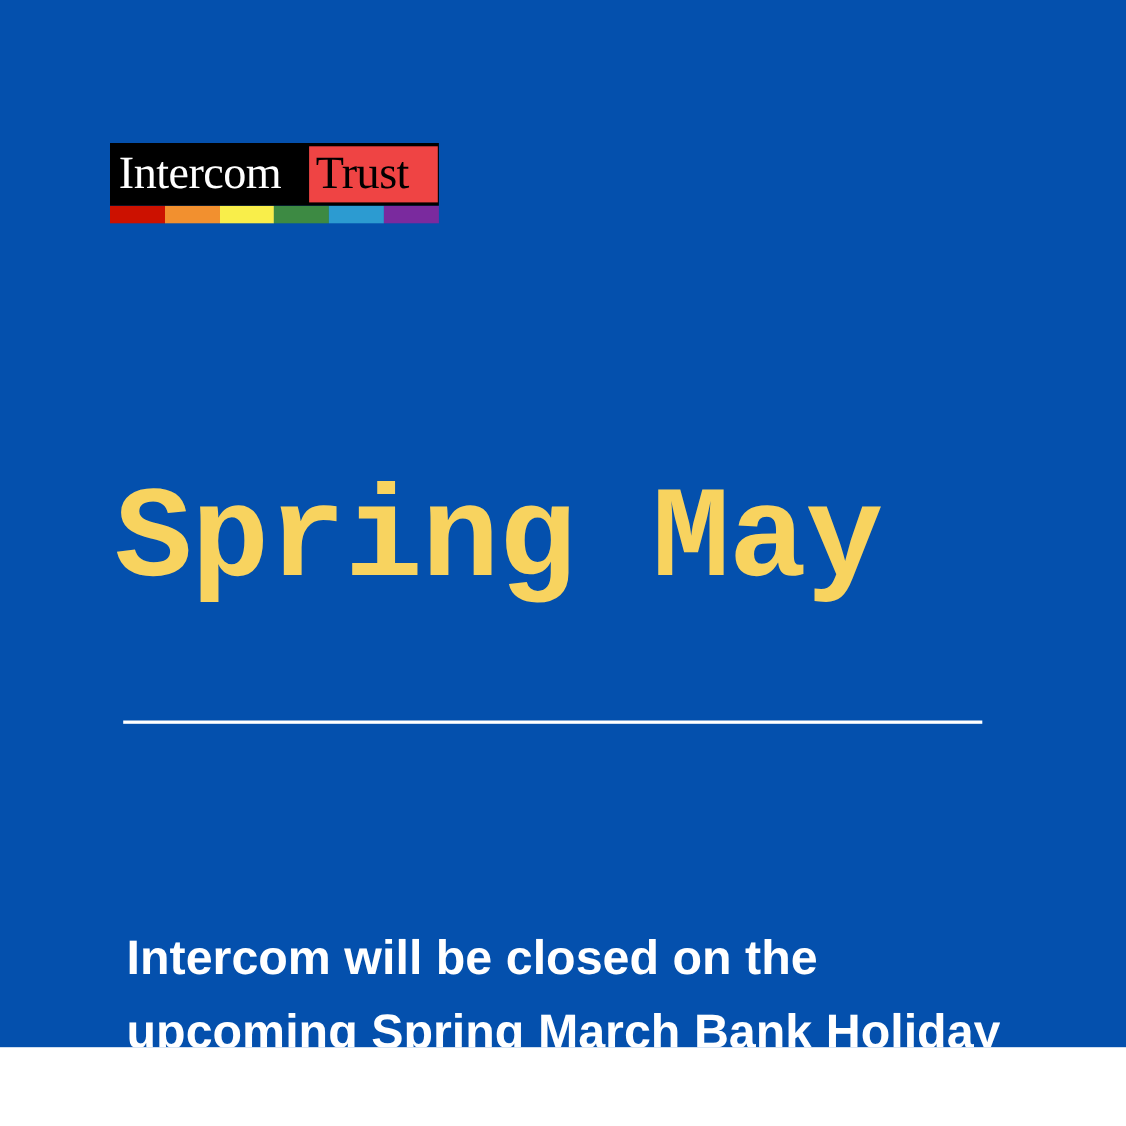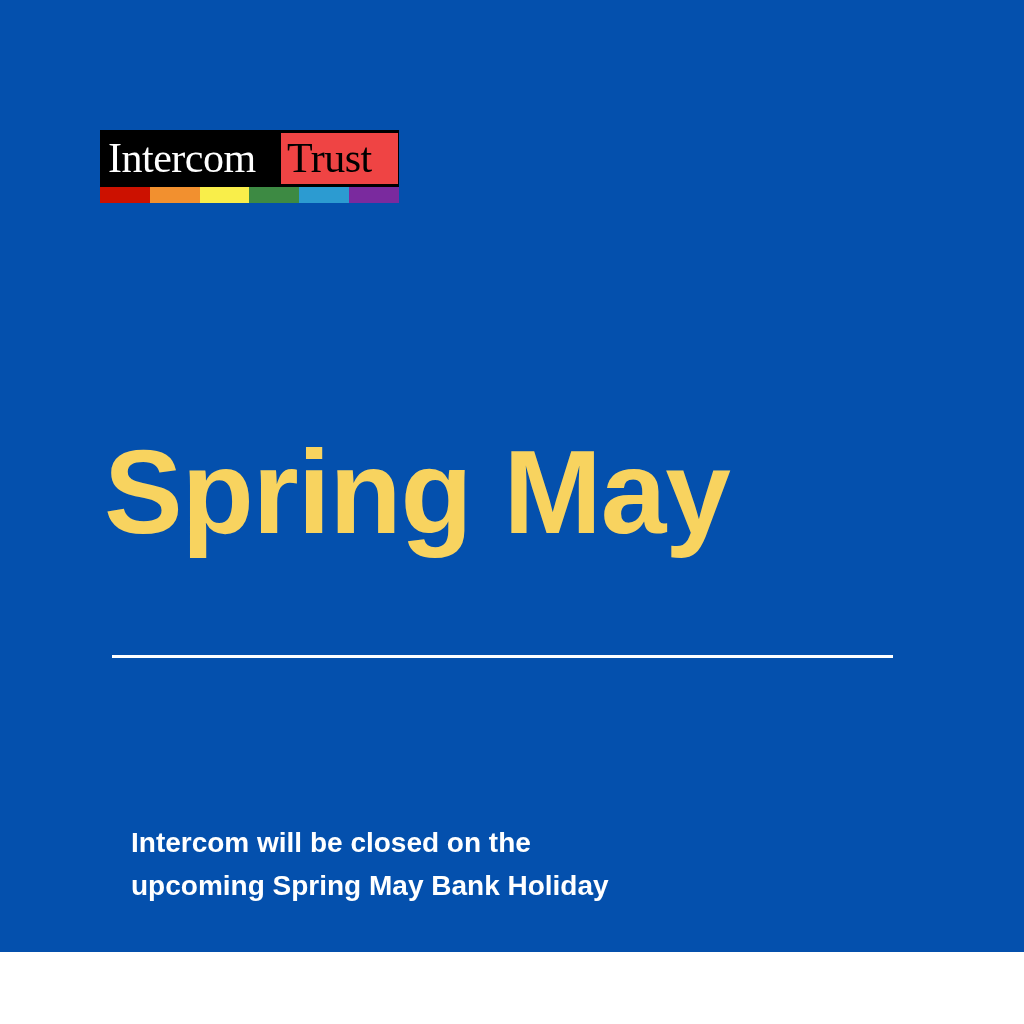--- a/index.html
+++ b/index.html
@@ -87,40 +87,41 @@
     width: 820px;
     color: #f8d35f;
     font-size: 118px;
     font-weight: 700;
     line-height: 1.18;
     letter-spacing: -1px;
   }
   #headline .hl-line {
     display: block;
     white-space: nowrap;
+    font-family: Liberation Mono, monospace;
   }
 
   
   #divider {
     position: absolute;
     left: 112px;
     top: 655px;
     width: 781px;
     height: 3px;
     background: #ffffff;
   }
 
   
   #body-copy {
     position: absolute;
-    left: 131px;
+    left: 115px;
     top: 793px;
     width: 800px;
     color: #ffffff;
-    font-size: 28px;
+    font-size: 44px;
     font-weight: 700;
     line-height: 1.55;
     letter-spacing: 0px;
   }
   #body-copy .body-line {
     display: block;
     white-space: nowrap;
   }
 </style>
 </head>
@@ -146,16 +147,16 @@
   </div>
 
   <h1 id="headline">
     <span class="hl-line">Spring May</span>
   </h1>
 
   <div id="divider"></div>
 
   <p id="body-copy">
     <span class="body-line">Intercom will be closed on the</span>
-    <span class="body-line">upcoming Spring May Bank Holiday</span>
+    <span class="body-line">upcoming Spring March Bank Holiday</span>
   </p>
 
 </div>
 
 </body></html>

